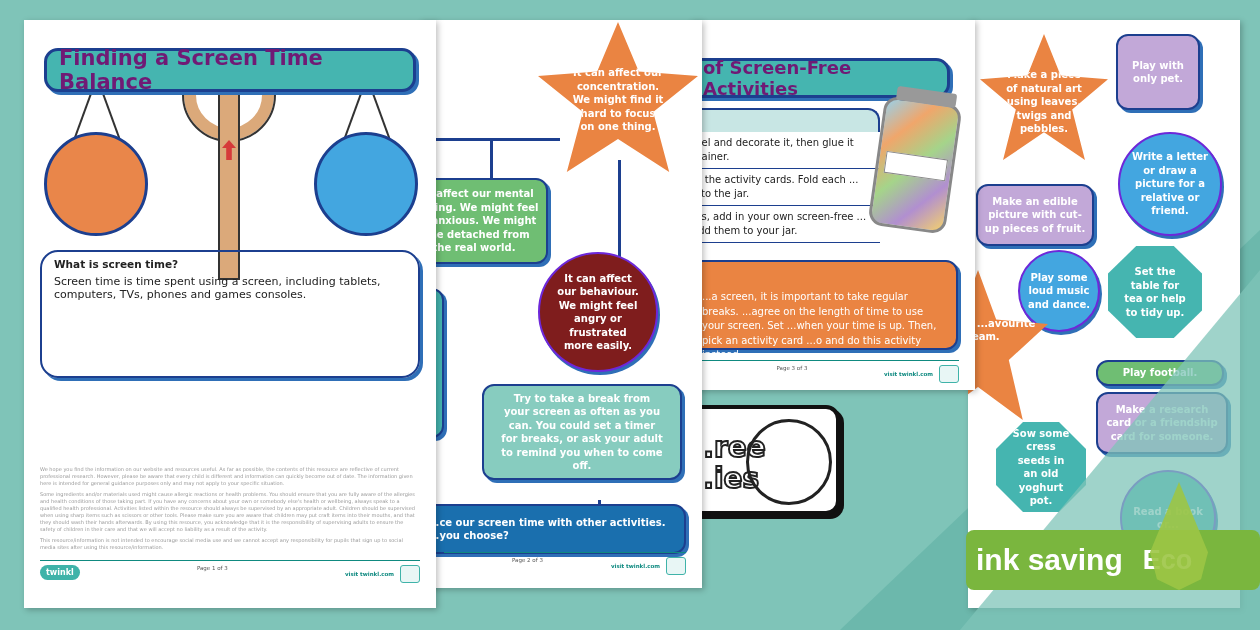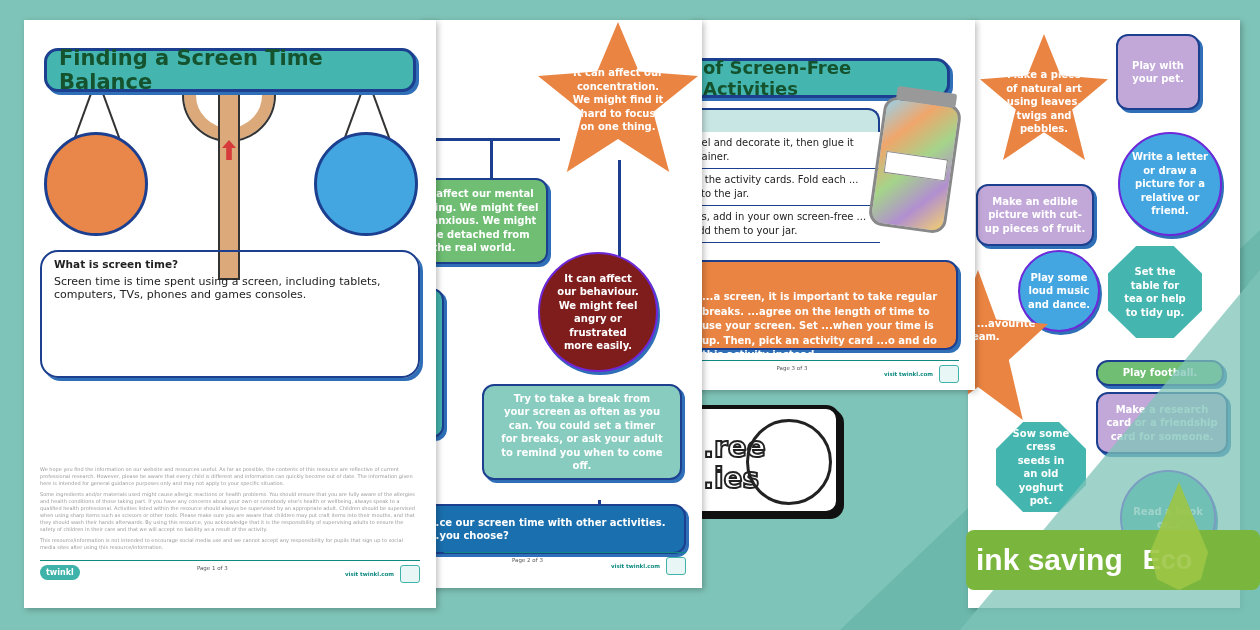--- a/index.html
+++ b/index.html
@@ -4,21 +4,21 @@
 <style>
 *{box-sizing:border-box;margin:0;padding:0}
 body{width:1260px;height:630px;overflow:hidden;background:#7fc4b8;font-family:"DejaVu Sans",sans-serif;position:relative}
 .bg-diag{position:absolute;right:0;bottom:0;width:0;height:0;border-left:420px solid transparent;border-bottom:400px solid #6cb8ac}
 .page{position:absolute;background:#fff;box-shadow:2px 2px 6px rgba(0,0,0,.25);overflow:hidden}
 #p1{left:24px;top:20px;width:412px;height:588px;z-index:4}
 #p2{left:420px;top:20px;width:282px;height:568px;z-index:3}
 #p3{left:690px;top:20px;width:285px;height:370px;z-index:2}
 #p3b{left:690px;top:395px;width:285px;height:200px;z-index:2;box-shadow:none}
 #p4{left:968px;top:20px;width:272px;height:588px;z-index:1}
-.title-bar{position:absolute;background:#45b5b0;border:3px solid #1c3f8f;border-radius:14px;color:#14532d;font-weight:bold;font-family:"DejaVu Sans",sans-serif;box-shadow:3px 3px 0 #2f6fb7;display:flex;align-items:center}
+.title-bar{position:absolute;background:#45b5b0;border:3px solid #1c3f8f;border-radius:14px;color:#701a75;font-weight:bold;font-family:"DejaVu Sans",sans-serif;box-shadow:3px 3px 0 #2f6fb7;display:flex;align-items:center}
 #p1 .title-bar{left:20px;top:28px;width:372px;height:44px;font-size:21px;padding-left:12px}
 #p3 .title-bar{left:-20px;top:38px;width:280px;height:40px;font-size:18px;padding-left:30px}
 .scale-post{position:absolute;left:194px;top:60px;width:22px;height:200px;background:#dba97a;border:2px solid #333}
 .scale-ring{position:absolute;left:160px;top:30px;width:90px;height:90px;border-radius:50%;border:12px solid #dba97a;outline:2px solid #333}
 .scale-arrow{position:absolute;left:198px;top:120px;width:14px;height:20px;background:#d63a3a;clip-path:polygon(50% 0,100% 40%,70% 40%,70% 100%,30% 100%,30% 40%,0 40%)}
 .pan{position:absolute;width:104px;height:104px;border-radius:50%;border:3px solid #1c3f8f}
 .pan.left{left:20px;top:112px;background:#e9864a}
 .pan.right{left:290px;top:112px;background:#43a6e0}
 .rope{position:absolute;width:2px;background:#333;height:60px}
 .info-box{position:absolute;left:16px;top:230px;width:380px;height:128px;border:2px solid #1c3f8f;border-radius:18px;overflow:hidden;box-shadow:3px 3px 0 #2f6fb7;font-size:11px;color:#222}
@@ -40,21 +40,21 @@
 .circle{border-radius:50%;border:2px solid #6d28d9;box-shadow:2px 3px 0 #2f6fb7}
 .oct{clip-path:polygon(30% 0,70% 0,100% 30%,100% 70%,70% 100%,30% 100%,0 70%,0 30%)}
 .line-h{position:absolute;height:3px;background:#1c3f8f}
 .line-v{position:absolute;width:3px;background:#1c3f8f}
 .jar{position:absolute;left:186px;top:80px;width:78px;height:130px;border:3px solid #888;border-radius:14px;background:linear-gradient(135deg,#9ad0e8,#f0a66b,#a5d48a,#b18fd0,#f3d06e);transform:rotate(8deg)}
 .jar-lid{position:absolute;left:8px;top:-14px;width:60px;height:14px;background:#999;border-radius:3px}
 .jar-label{position:absolute;left:6px;top:52px;width:62px;height:22px;background:#fff;border:1px solid #888}
 .steps{position:absolute;left:-10px;top:88px;width:200px;font-size:10px;color:#222}
 .steps .hdr{height:24px;background:#c8e6e4;border:2px solid #1c3f8f;border-bottom:none;border-radius:0 12px 0 0}
 .steps .row{padding:4px 12px;border-bottom:1.5px solid #1c3f8f;line-height:1.4}
-.orange-box{position:absolute;left:-10px;top:240px;width:278px;height:90px;background:#ea8442;border:2px solid #1c3f8f;border-radius:12px;box-shadow:3px 3px 0 #2f6fb7;color:#fff;font-weight:bold;font-size:10px;padding:28px 10px 8px 20px;line-height:1.45}
+.orange-box{position:absolute;left:-10px;top:240px;width:278px;height:90px;background:#ea8442;border:2px solid #1c3f8f;border-radius:12px;box-shadow:3px 3px 0 #2f6fb7;color:#fff;font-weight:normal;font-size:10px;padding:28px 10px 8px 20px;line-height:1.45}
 .label-card{position:absolute;left:-20px;top:10px;width:170px;height:110px;border:4px solid #111;border-radius:14px;background:#fff;box-shadow:4px 4px 0 #111}
 .label-text{position:absolute;left:8px;top:24px;font-size:28px;font-weight:bold;color:#fff;-webkit-text-stroke:2px #222;line-height:1.1}
 .smiley{position:absolute;left:72px;top:10px;width:86px;height:86px;border:3px solid #222;border-radius:50%}
 .eco{position:absolute;left:966px;top:530px;width:294px;height:60px;background:#7ab63e;border-radius:8px;z-index:10;display:flex;align-items:center;padding-left:10px;font-family:"Liberation Sans",sans-serif;font-size:30px;color:#fff;font-weight:bold}
 .eco .eco-word{margin-left:20px;font-size:27px}
 .drop{position:absolute;left:1150px;top:482px;width:58px;height:108px;background:#9cc545;clip-path:polygon(50% 0,100% 65%,88% 90%,50% 100%,12% 90%,0 65%);z-index:11;opacity:.9}
 .overlay{position:absolute;right:0;bottom:0;width:0;height:0;border-left:300px solid transparent;border-bottom:360px solid rgba(127,196,184,.75);z-index:5}
 </style>
 </head>
 <body>
@@ -141,21 +141,21 @@
     <div class="label-text">
       <div>...ree</div>
       <div>...ies</div>
     </div>
     <div class="smiley"></div>
   </div>
 </div>
 
 <div class="page" id="p4">
   <div class="shape star" style="left:12px;top:14px;width:128px;height:126px;background:#ea8442;padding:28px 22px 18px">Make a piece of natural art using leaves, twigs and pebbles.</div>
-  <div class="shape card-r" style="left:148px;top:14px;width:84px;height:76px;background:#c2a8d8">Play with your pet.</div>
+  <div class="shape card-r" style="left:148px;top:14px;width:84px;height:76px;background:#c2a8d8">Play with only pet.</div>
   <div class="shape card-r" style="left:8px;top:164px;width:118px;height:62px;background:#c2a8d8">Make an edible picture with cut-up pieces of fruit.</div>
   <div class="shape circle" style="left:150px;top:112px;width:104px;height:104px;background:#43a6e0">Write a letter or draw a picture for a relative or friend.</div>
   <div class="shape circle" style="left:50px;top:230px;width:82px;height:82px;background:#43a6e0">Play some loud music and dance.</div>
   <div class="shape oct" style="left:140px;top:226px;width:94px;height:92px;background:#45b5b0;padding:14px">Set the table for tea or help to tidy up.</div>
   <div class="shape star" style="left:-60px;top:250px;width:140px;height:150px;background:#ea8442;justify-content:flex-end;padding:0 10px 30px 0">...poster of ...avourite ...s team.</div>
   <div class="shape card-r" style="left:128px;top:340px;width:128px;height:26px;background:#6fbe73">Play football.</div>
   <div class="shape card-r" style="left:128px;top:372px;width:132px;height:62px;background:#c2a8d8">Make a research card or a friendship card for someone.</div>
   <div class="shape oct" style="left:28px;top:402px;width:90px;height:90px;background:#45b5b0;padding:14px">Sow some cress seeds in an old yoghurt pot.</div>
   <div class="shape circle" style="left:152px;top:450px;width:96px;height:96px;background:#45b5b0">Read a book or...</div>
 </div>

